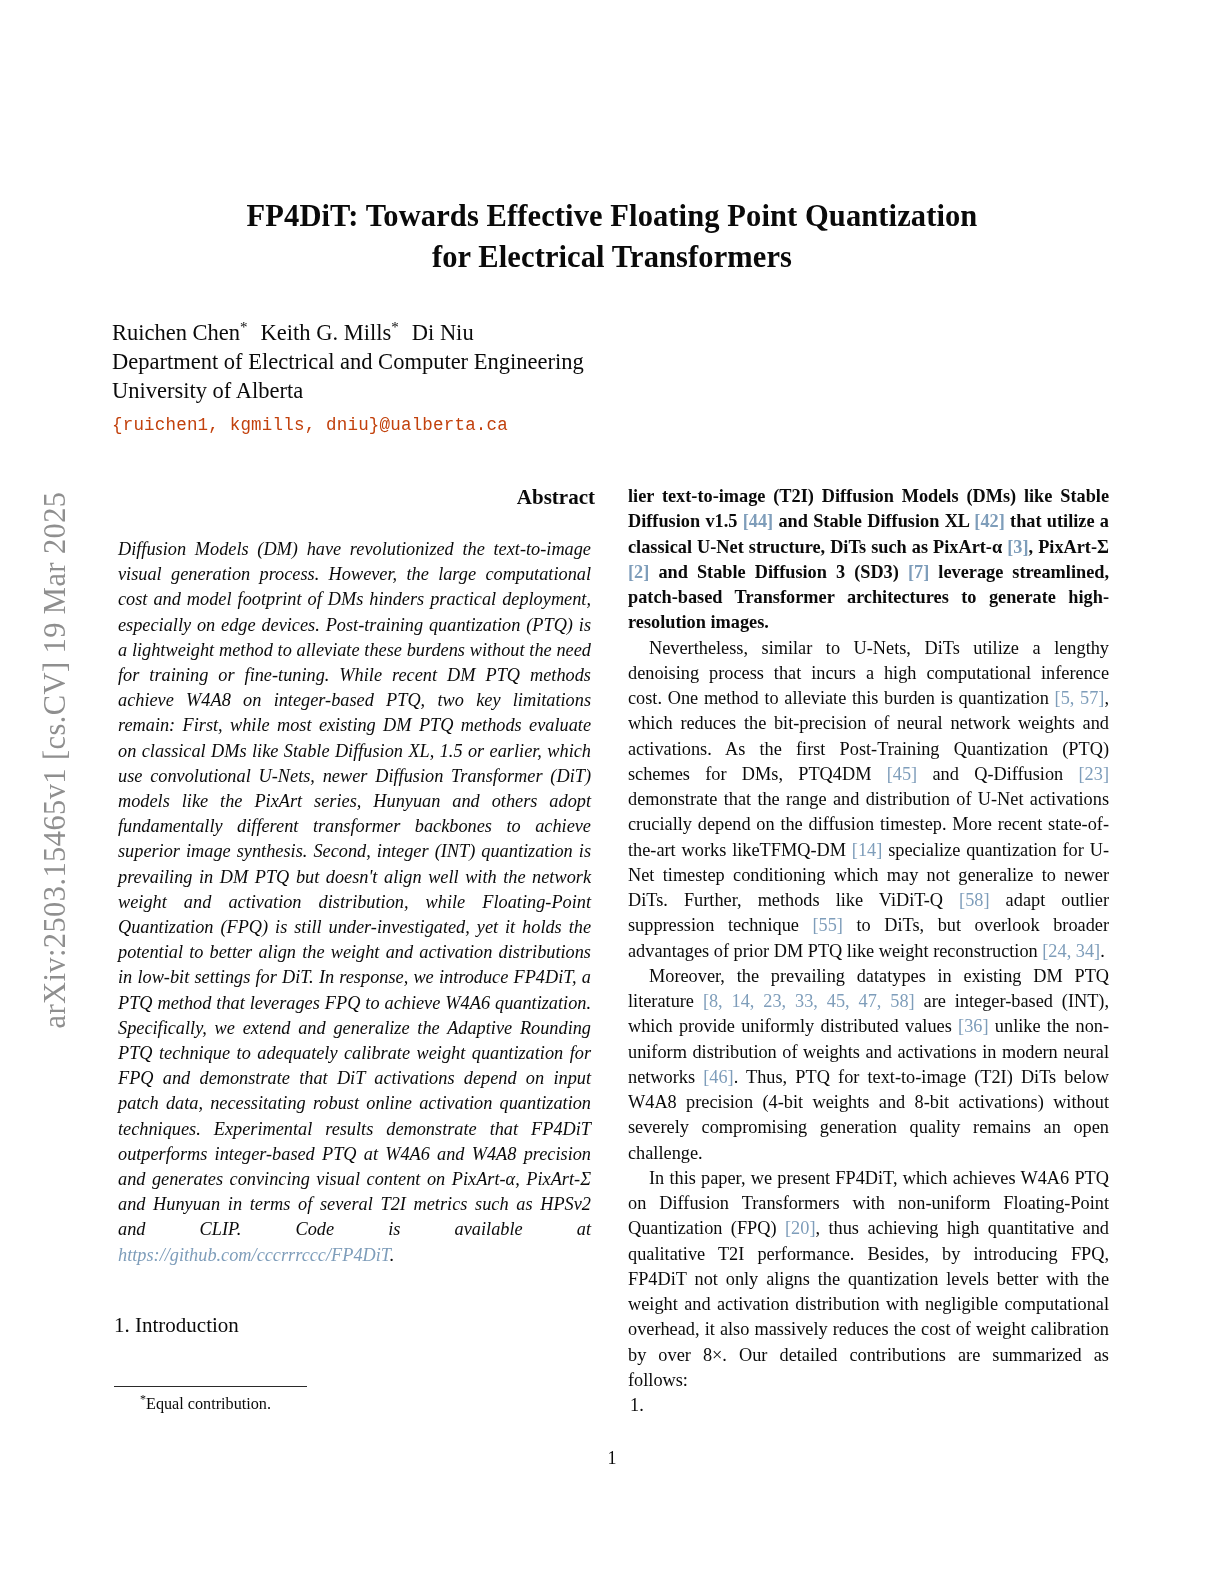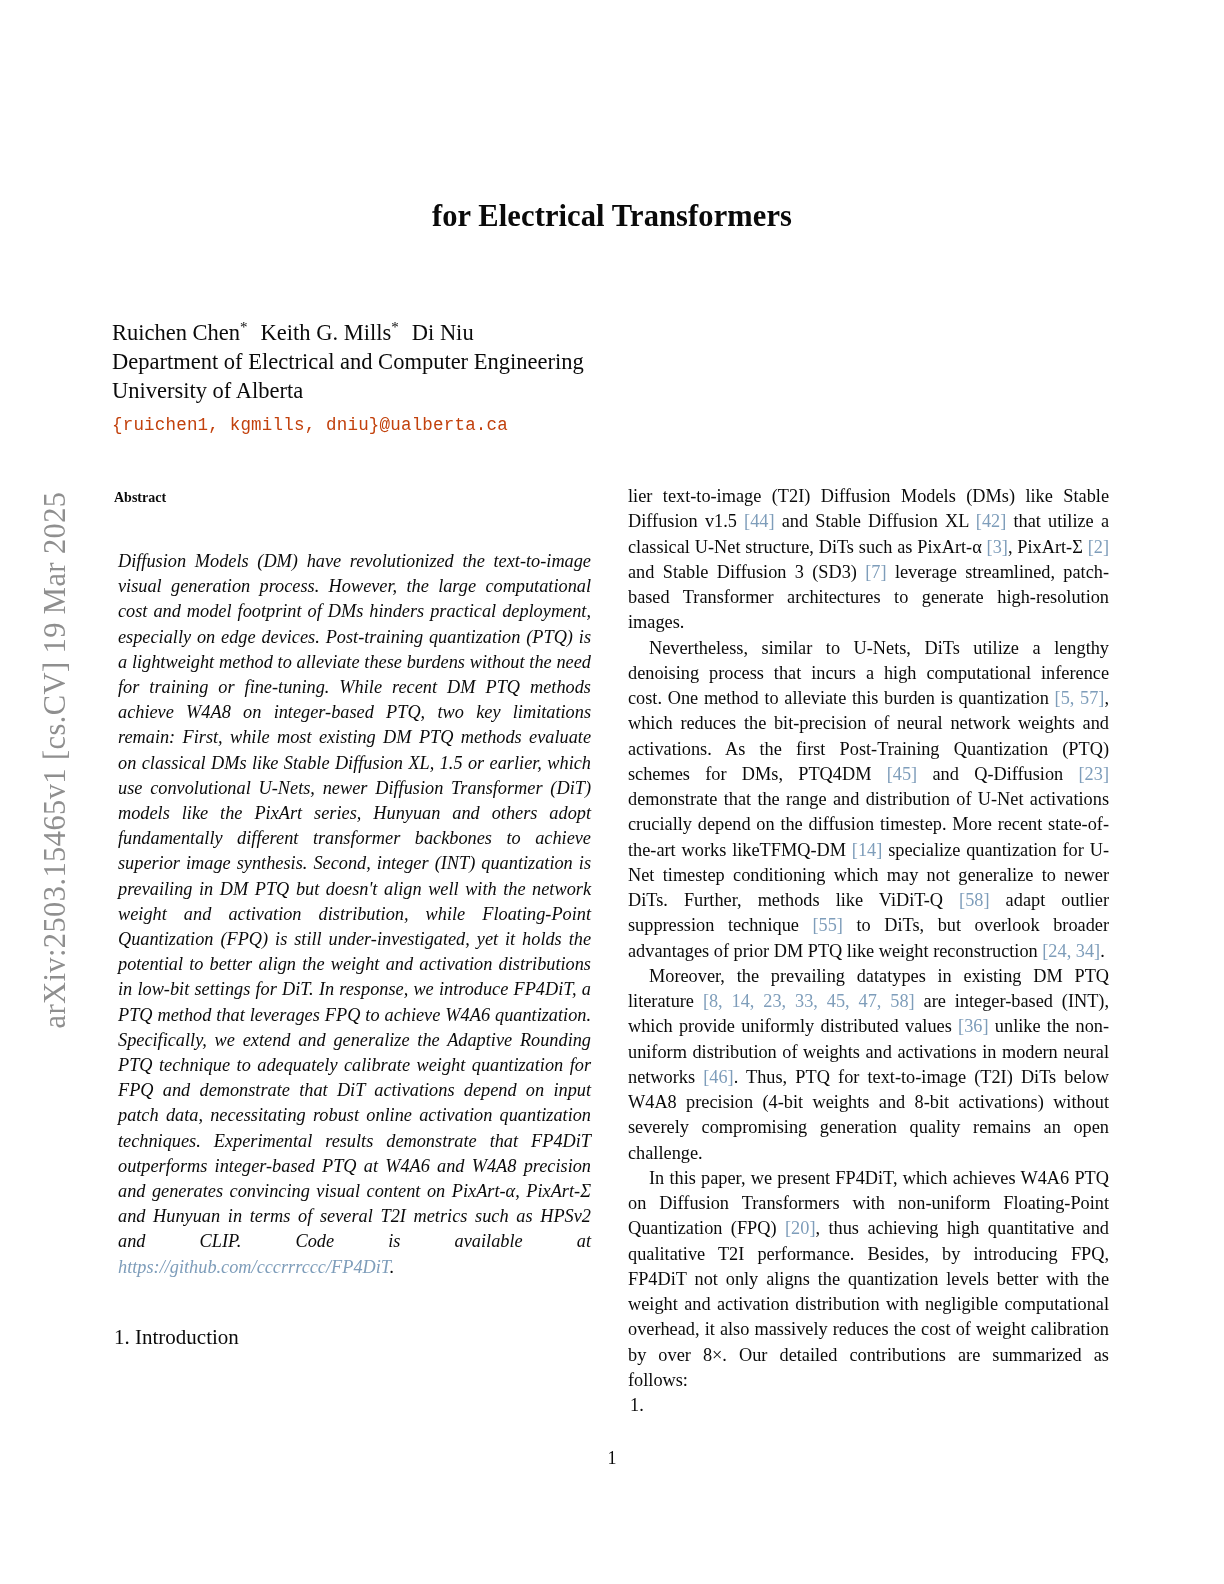--- a/index.html
+++ b/index.html
@@ -101,41 +101,41 @@
 
   h2.section-head {
     font-size: 21px;
     font-weight: normal;
     margin: 0;
     padding: 0;
     line-height: 27px;
   }
 
   #abstract-heading {
-    text-align: left;
-    font-size: 14px;
+    text-align: right;
+    font-size: 21px;
     font-weight: bold;
     line-height: 27px;
-    margin: 0 0 38px 0;
+    margin: 0 0 26px 0;
   }
   #abstract-text {
     font-style: italic;
     margin: 4px;
     text-align: justify;
     line-height: 25.2px;
     hyphens: auto;
   }
   #intro-heading { margin: 44px 0 17px 0; }
 
   p.para {
     margin: 0;
     text-indent: 21px;
     hyphens: auto;
   }
-  p.para.first { text-indent: 0; }
+  p.para.first { text-indent: 0; font-weight: bold; }
 
   .cite { color: #7e9dba; }
   .url-link {
     color: #7e9dba;
     font-style: italic;
     text-decoration: none;
   }
 
   
   ol#contrib-list {
@@ -190,20 +190,21 @@
 <body>
 
 <div id="page">
 
   <div id="arxiv-stamp">
     <span class="stamp-text">arXiv:2503.15465v1  [cs.CV]  19 Mar 2025</span>
   </div>
 
   <div id="title-block">
     <div id="paper-title">
+      <span class="t-line">FP4DiT: Towards Effective Floating Point Quantization</span>
       <span class="t-line">for Electrical Transformers</span>
     </div>
   </div>
 
   <div id="author-block">
     <span class="au-line au-names"><span>Ruichen Chen</span><sup>*</sup><span class="sep"></span><span>Keith G. Mills</span><sup>*</sup><span class="sep"></span><span>Di Niu</span></span>
     <span class="au-line">Department of Electrical and Computer Engineering</span>
     <span class="au-line">University of Alberta</span>
     <span id="author-email">{ruichen1, kgmills, dniu}@ualberta.ca</span>
   </div>
@@ -228,16 +229,20 @@
     <p class="para"><span>Moreover, the prevailing datatypes in existing DM PTQ literature </span><span class="cite">[8, 14, 23, 33, 45, 47, 58]</span><span> are integer-based (INT), which provide uniformly distributed values </span><span class="cite">[36]</span><span> unlike the non-uniform distribution of weights and activations in modern neural networks </span><span class="cite">[46]</span><span>. Thus, PTQ for text-to-image (T2I) DiTs below W4A8 precision (4-bit weights and 8-bit activations) without severely compromising generation quality remains an open challenge.</span></p>
 
     <p class="para"><span>In this paper, we present FP4DiT, which achieves W4A6 PTQ on Diffusion Transformers with non-uniform Floating-Point Quantization (FPQ) </span><span class="cite">[20]</span><span>, thus achieving high quantitative and qualitative T2I performance. Besides, by introducing FPQ, FP4DiT not only aligns the quantization levels better with the weight and activation distribution with negligible computational overhead, it also massively reduces the cost of weight calibration by over 8×. Our detailed contributions are summarized as follows:</span></p>
 
     <ol id="contrib-list">
       <li><span class="li-num">1.</span></li>
     </ol>
 
   </div>
 
+  <div id="footnote-block">
+    <div id="footnote-rule"></div>
+    <p id="footnote-text"><sup>*</sup><span>Equal contribution.</span></p>
+  </div>
 
   <div id="page-number">1</div>
 
 </div>
 
 </body></html>

